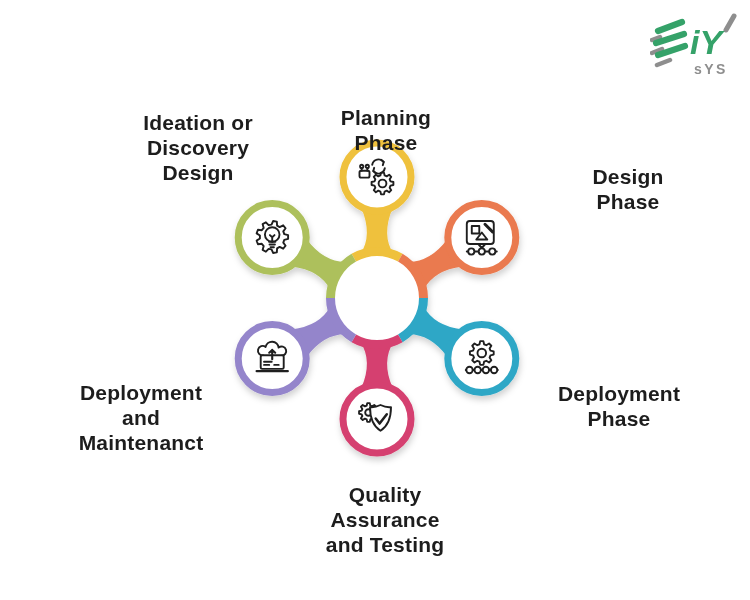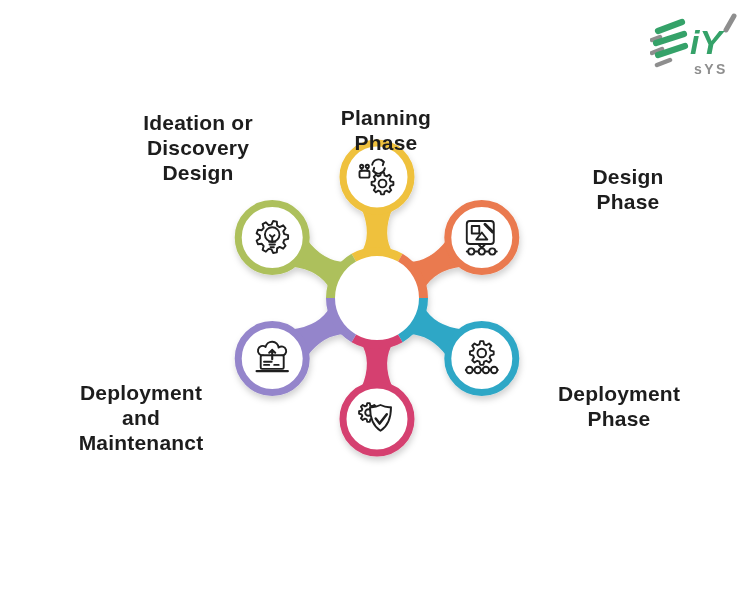--- a/index.html
+++ b/index.html
@@ -119,20 +119,23 @@
       </g>
     </g>
   </svg>
 
   <div class="phase-label" id="label-planning">Planning
 Phase</div>
   <div class="phase-label" id="label-design">Design
 Phase</div>
   <div class="phase-label" id="label-development">Deployment
 Phase</div>
+  <div class="phase-label" id="label-qa">Quality
+Assurance
+and Testing</div>
   <div class="phase-label" id="label-deployment">Deployment
 and
 Maintenanct</div>
   <div class="phase-label" id="label-ideation">Ideation or
 Discovery
 Design</div>
 
   <svg id="logo" width="95" height="70" viewBox="0 0 95 70">
     <g stroke-linecap="round">
       <path d="M 10,27 L 2,30 M 12,39 L 2,43 M 20,50 L 7,55" stroke-width="4.5" fill="none" stroke="#8e8e8e"></path>

